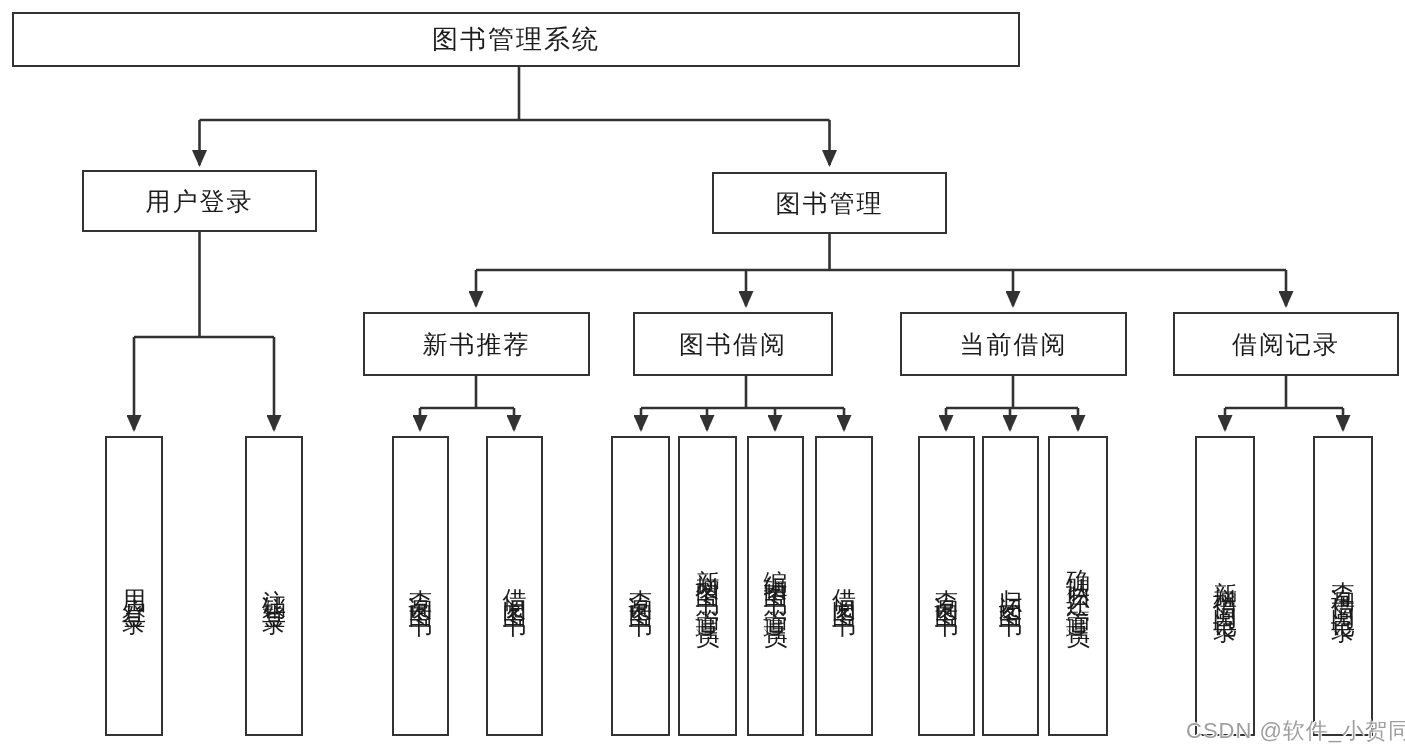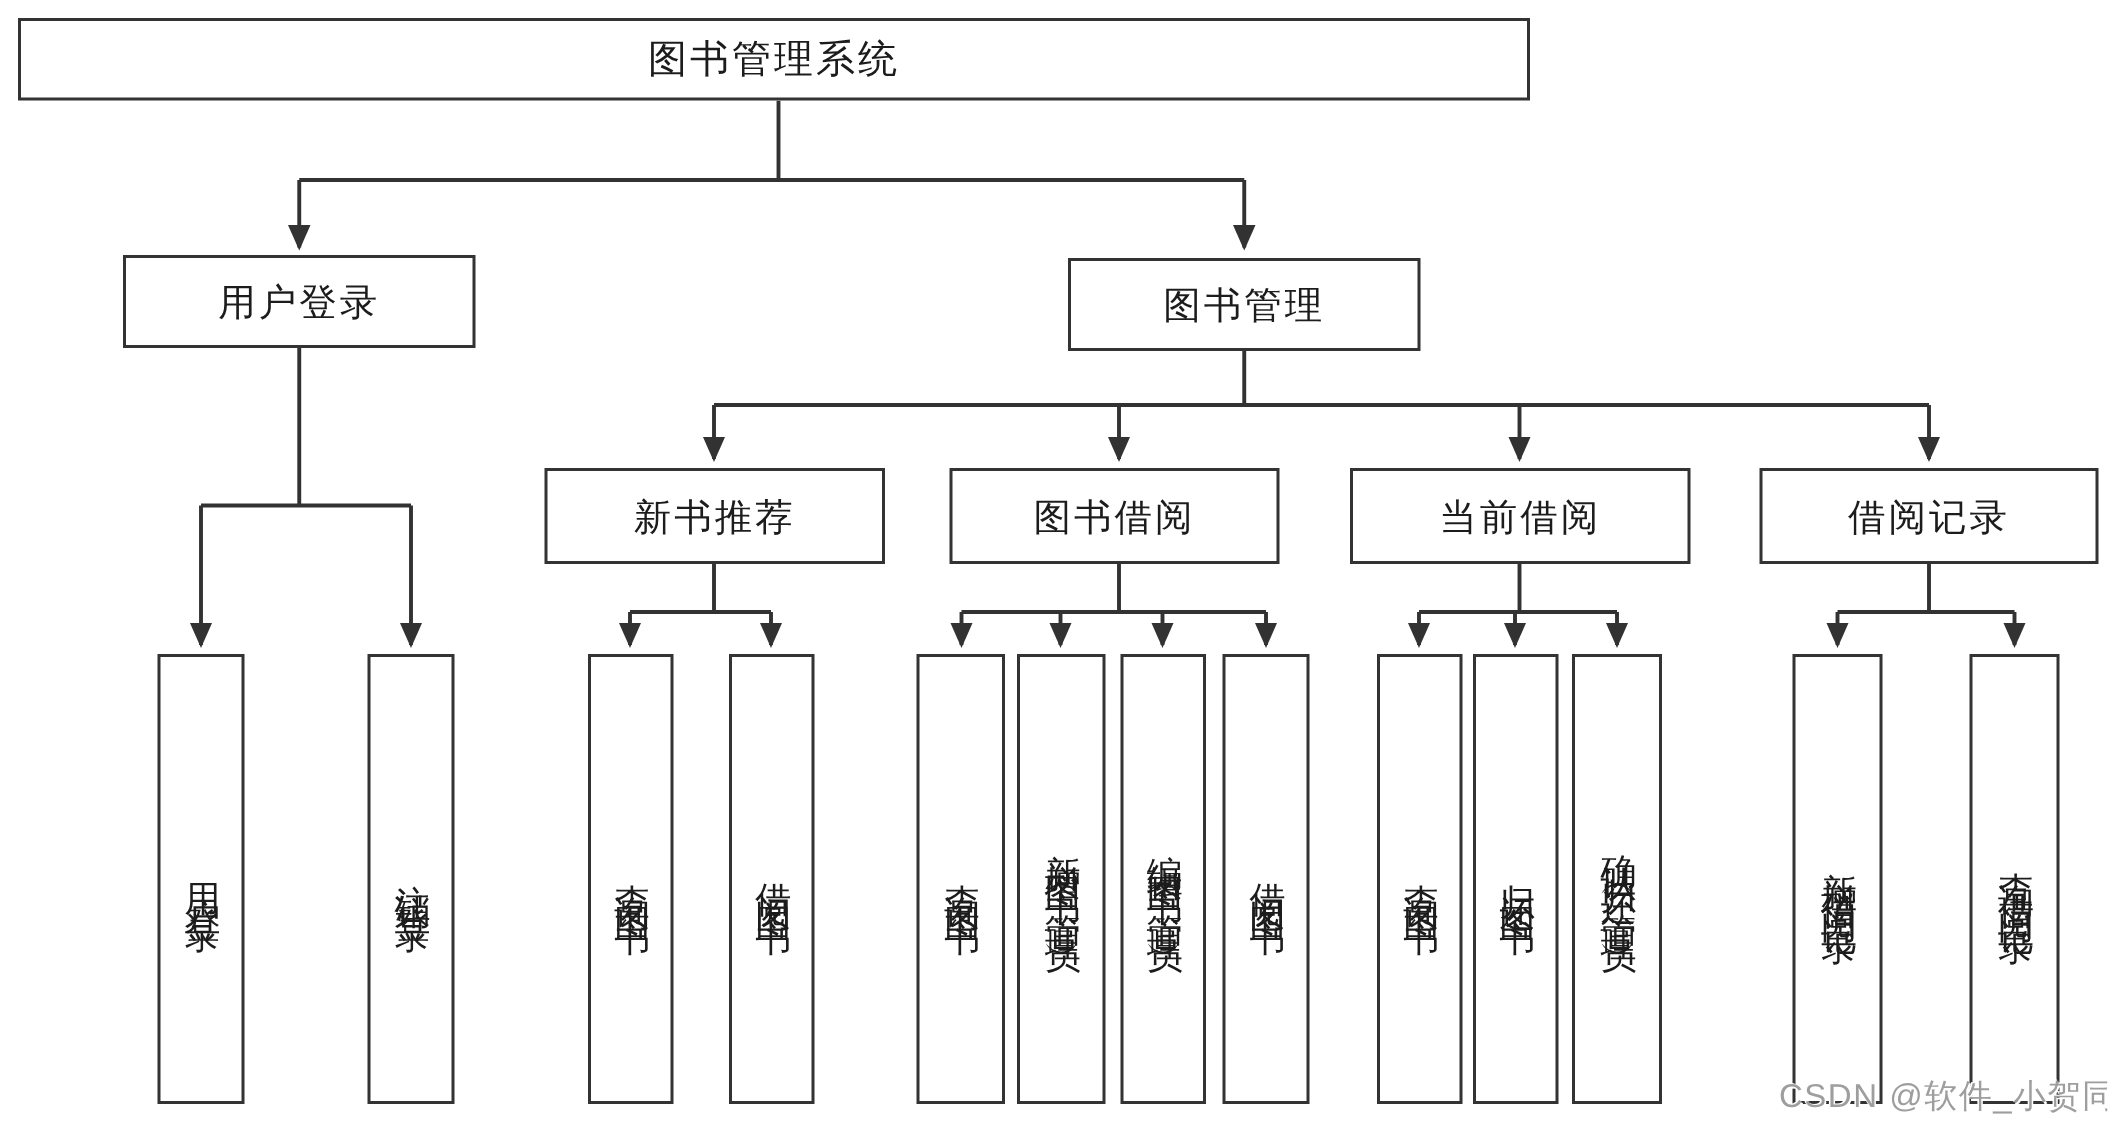--- a/index.html
+++ b/index.html
@@ -137,21 +137,21 @@
       <path d="M1343 408 V430" marker-end="url(#arw)"></path>
     </g>
   </svg>
 
   <div class="node hnode root" style="left:12px; top:12px; width:1008px; height:55px;">图书管理系统</div>
 
   <div class="node hnode" style="left:82px; top:170px; width:235px; height:62px;">用户登录</div>
   <div class="node hnode" style="left:712px; top:172px; width:235px; height:62px;">图书管理</div>
 
   <div class="node hnode" style="left:363px; top:312px; width:227px; height:64px;font-family:Liberation Serif, serif;">新书推荐</div>
-  <div class="node hnode" style="left:633px; top:312px; width:220px; height:64px;">图书借阅</div>
+  <div class="node hnode" style="left:633px; top:312px; width:200px; height:64px;">图书借阅</div>
   <div class="node hnode" style="left:900px; top:312px; width:227px; height:64px;">当前借阅</div>
   <div class="node hnode" style="left:1173px; top:312px; width:226px; height:64px;">借阅记录</div>
 
   <div class="node vnode" style="left:105px; top:436px; width:58px; height:300px;">用户登录</div>
   <div class="node vnode" style="left:245px; top:436px; width:58px; height:300px;">注销登录</div>
 
   <div class="node vnode" style="left:392px; top:436px; width:57px; height:300px;">查询图书</div>
   <div class="node vnode" style="left:486px; top:436px; width:57px; height:300px;">借阅图书</div>
 
   <div class="node vnode" style="left:611px; top:436px; width:59px; height:300px;">查询图书</div>

